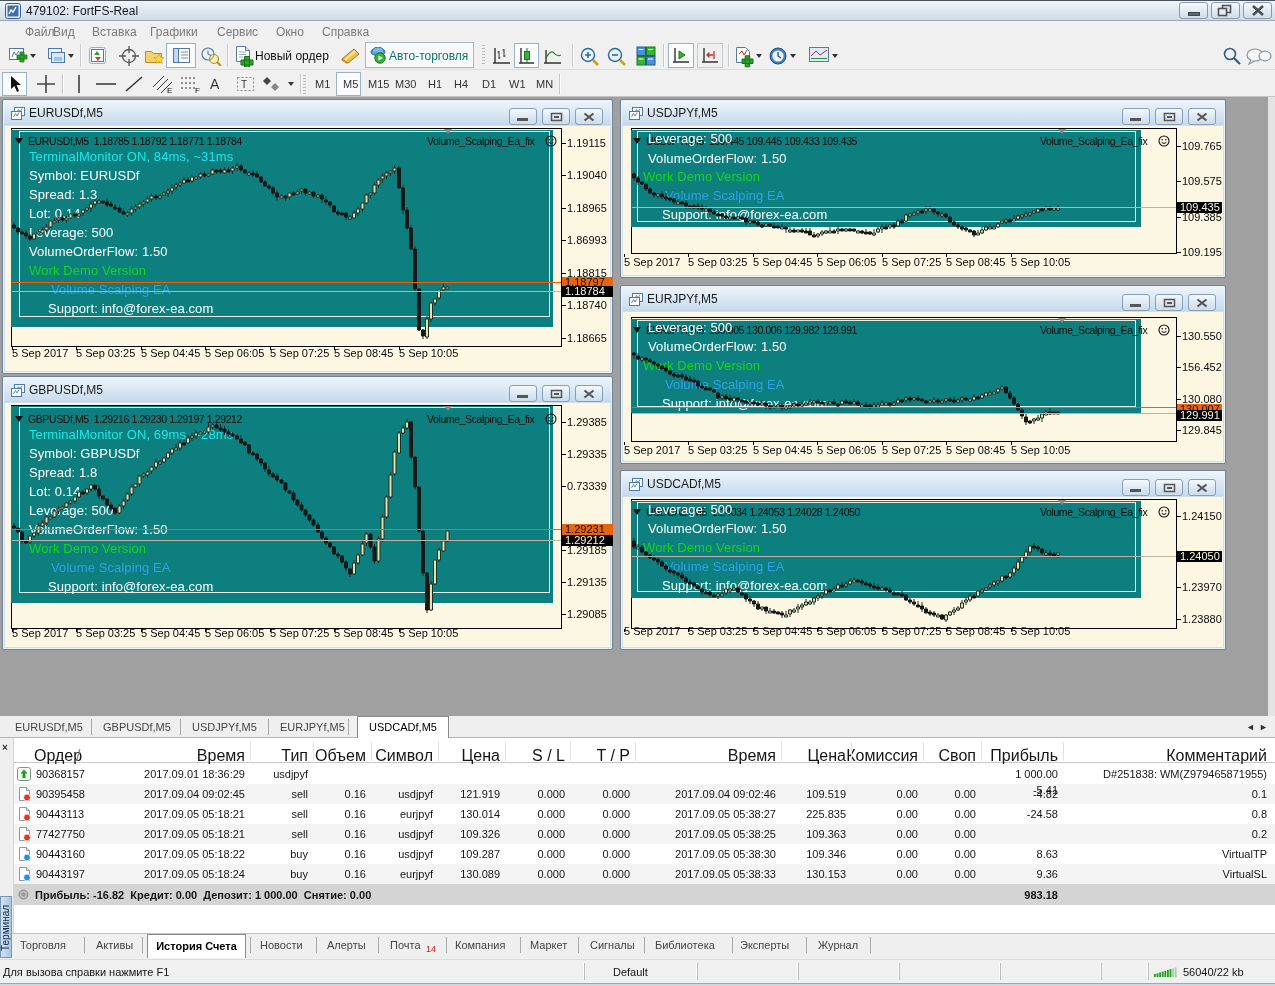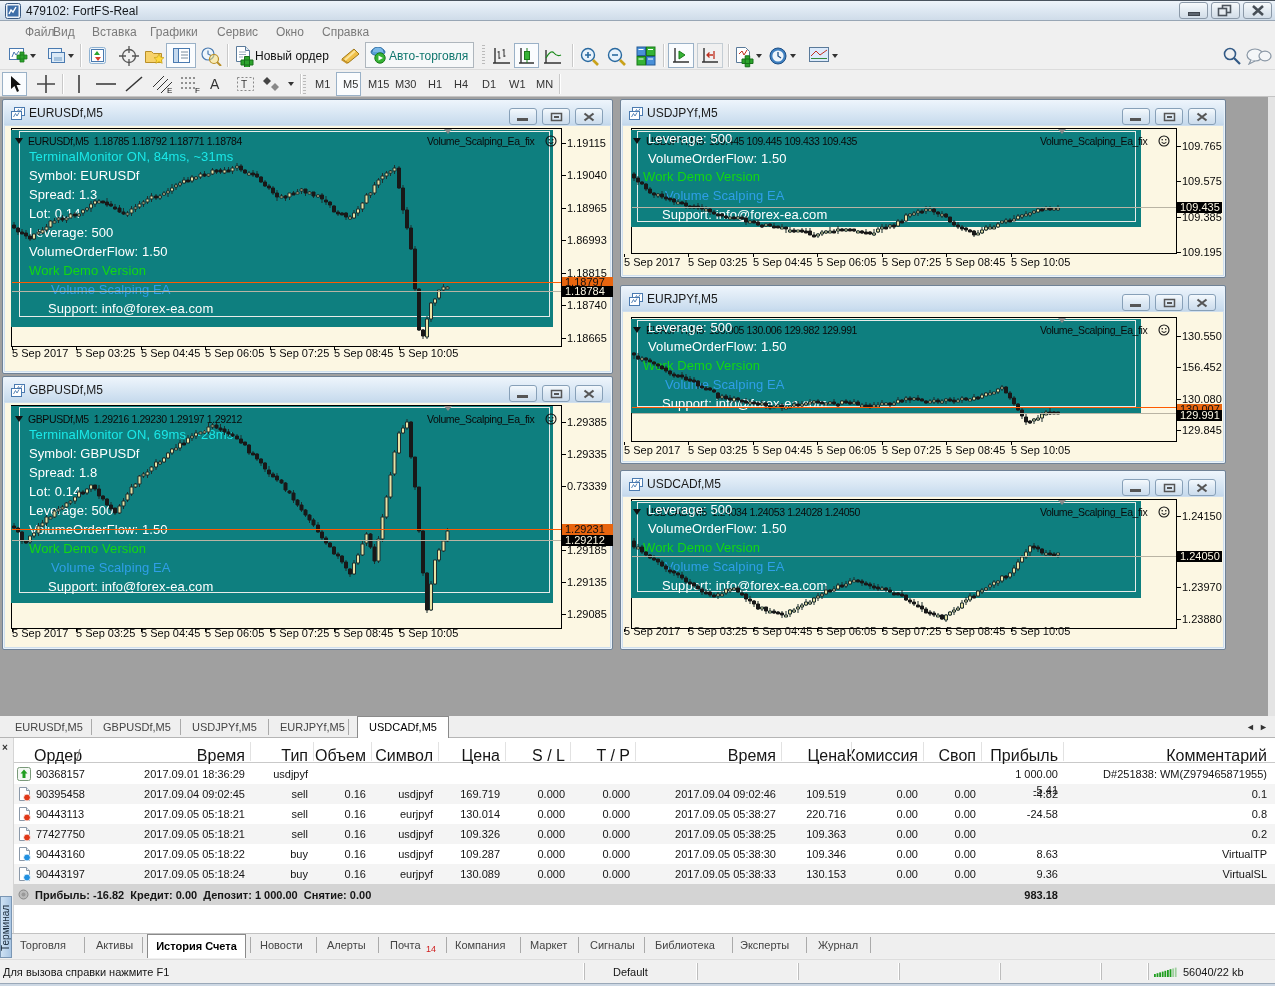--- a/index.html
+++ b/index.html
@@ -689,21 +689,21 @@
 <svg class="abs" style="left:17px;top:787px" width="15" height="14">
     <path d="M2.5 0.5 h7 l3 3 v10 h-10 z" fill="#fff" stroke="#8a98a8"></path>
     <path d="M9.5 0.5 v3 h3" fill="#e6ecf2" stroke="#8a98a8"></path>
     <circle cx="10" cy="10.5" r="3.4" fill="#e03818" stroke="#fff" stroke-width="0.8"></circle>
   </svg>
 <div class="rc" style="left:36px;top:788px">90395458</div>
 <div class="rc" style="right:1030px;top:788px">2017.09.04 09:02:45</div>
 <div class="rc" style="right:967px;top:788px">sell</div>
 <div class="rc" style="right:909px;top:788px">0.16</div>
 <div class="rc" style="right:842px;top:788px">usdjpyf</div>
-<div class="rc" style="right:775px;top:788px">169.719</div>
+<div class="rc" style="right:775px;top:788px">121.919</div>
 <div class="rc" style="right:710px;top:788px">0.000</div>
 <div class="rc" style="right:645px;top:788px">0.000</div>
 <div class="rc" style="right:499px;top:788px">2017.09.04 09:02:46</div>
 <div class="rc" style="right:429px;top:788px">109.519</div>
 <div class="rc" style="right:357px;top:788px">0.00</div>
 <div class="rc" style="right:299px;top:788px">0.00</div>
 <div class="rc" style="right:217px;top:788px">-4.82</div>
 <div class="rc" style="right:8px;top:788px">0.1</div>
 <svg class="abs" style="left:17px;top:807px" width="15" height="14">
     <path d="M2.5 0.5 h7 l3 3 v10 h-10 z" fill="#fff" stroke="#8a98a8"></path>
@@ -712,21 +712,21 @@
   </svg>
 <div class="rc" style="left:36px;top:808px">90443113</div>
 <div class="rc" style="right:1030px;top:808px">2017.09.05 05:18:21</div>
 <div class="rc" style="right:967px;top:808px">sell</div>
 <div class="rc" style="right:909px;top:808px">0.16</div>
 <div class="rc" style="right:842px;top:808px">eurjpyf</div>
 <div class="rc" style="right:775px;top:808px">130.014</div>
 <div class="rc" style="right:710px;top:808px">0.000</div>
 <div class="rc" style="right:645px;top:808px">0.000</div>
 <div class="rc" style="right:499px;top:808px">2017.09.05 05:38:27</div>
-<div class="rc" style="right:429px;top:808px">220.716</div>
+<div class="rc" style="right:429px;top:808px">225.835</div>
 <div class="rc" style="right:357px;top:808px">0.00</div>
 <div class="rc" style="right:299px;top:808px">0.00</div>
 <div class="rc" style="right:217px;top:808px">-24.58</div>
 <div class="rc" style="right:8px;top:808px">0.8</div>
 <div class="abs" style="left:14px;top:824px;width:1261px;height:20px;background:#f4f4f4"></div>
 <svg class="abs" style="left:17px;top:827px" width="15" height="14">
     <path d="M2.5 0.5 h7 l3 3 v10 h-10 z" fill="#fff" stroke="#8a98a8"></path>
     <path d="M9.5 0.5 v3 h3" fill="#e6ecf2" stroke="#8a98a8"></path>
     <circle cx="10" cy="10.5" r="3.4" fill="#e03818" stroke="#fff" stroke-width="0.8"></circle>
   </svg>

